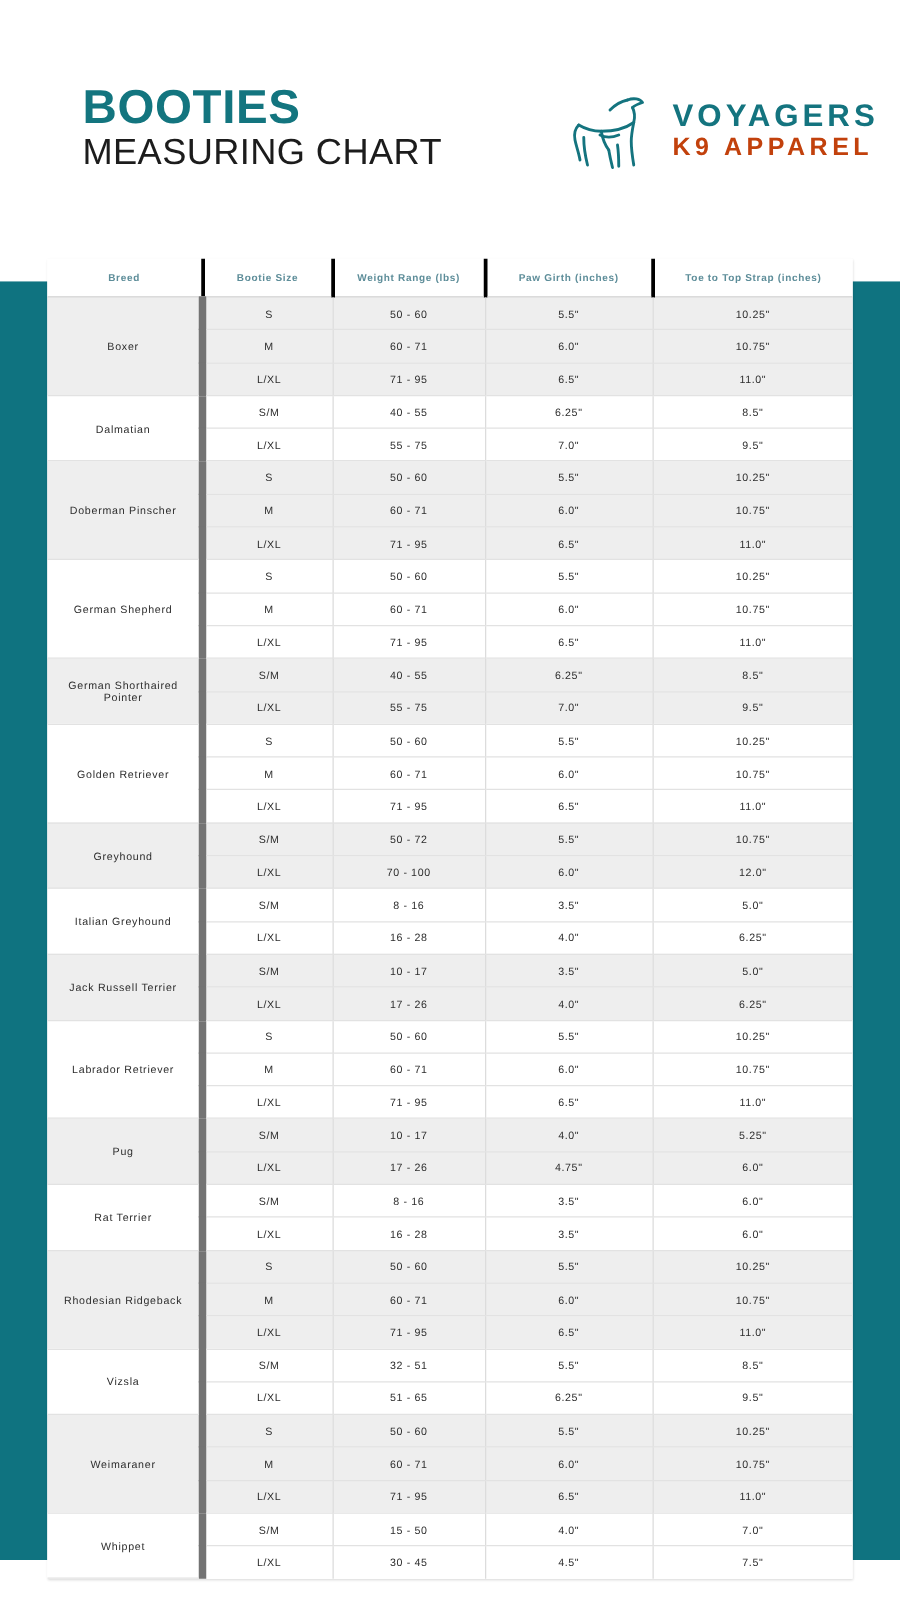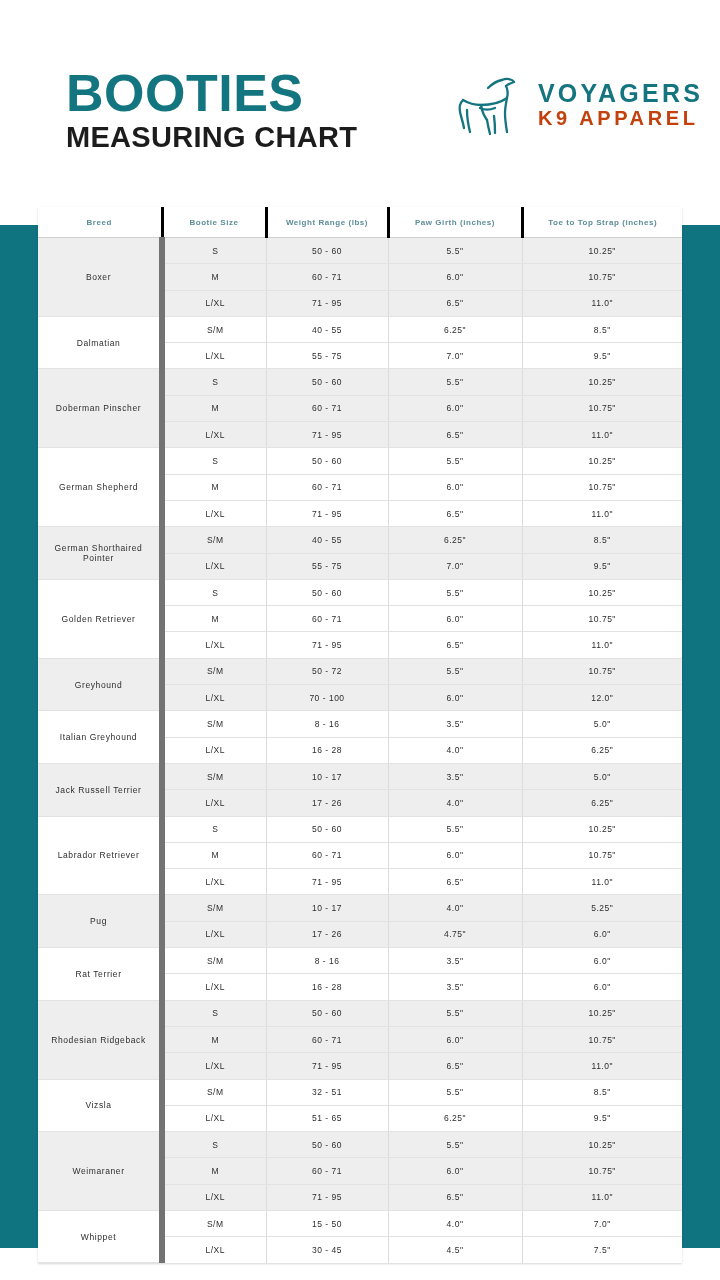--- a/index.html
+++ b/index.html
@@ -34,30 +34,30 @@
     height: 225px;
     background: #ffffff;
     z-index: 2;
   }
   #title-block {
     position: absolute;
     left: 66px;
     top: 66px;
   }
   #title-line1 {
-    font-size: 52px;
+    font-size: 38px;
     font-weight: bold;
     color: #13757f;
     letter-spacing: 0.5px;
     line-height: 1.06;
     margin: 0;
   }
   #title-line2 {
     font-size: 29px;
-    font-weight: bold;
+    font-weight: normal;
     color: #1c1c1c;
     letter-spacing: 0.3px;
     line-height: 1.12;
     margin: 0;
   }
 
   
   #logo {
     position: absolute;
     left: 450px;

